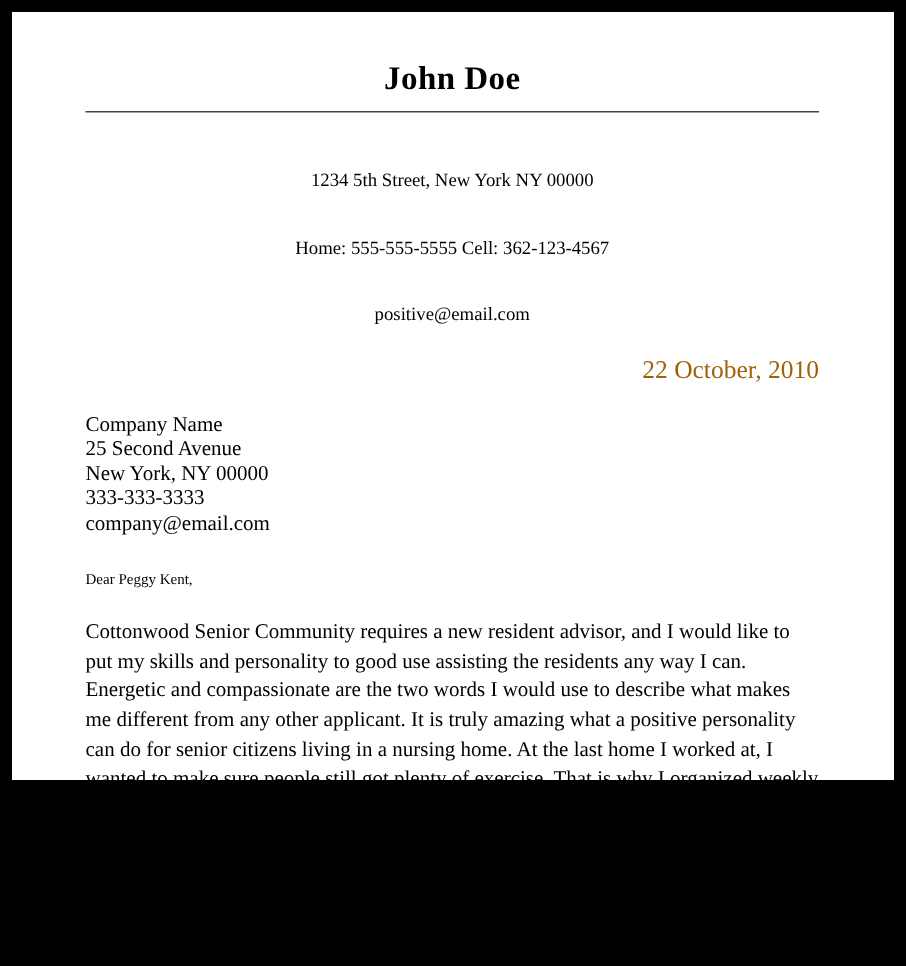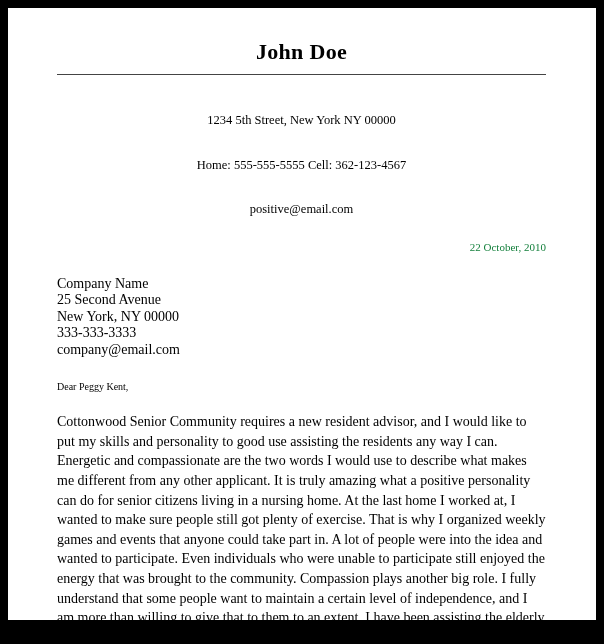--- a/index.html
+++ b/index.html
@@ -13,21 +13,21 @@
     background: #000000;
     font-family: "Liberation Serif", "DejaVu Serif", serif;
     overflow: hidden;
   }
 
   #letter-page {
     position: absolute;
     left: 8px;
     top: 8px;
     width: 588px;
-    height: 612px;
+    height: 512px;
     background: #ffffff;
     box-sizing: border-box;
   }
 
   .content {
     position: absolute;
     left: 49px;
     top: 0;
     width: 489px;
   }
@@ -59,23 +59,23 @@
     padding-top: 9px;
   }
   .contact-line {
     display: block;
     margin-top: 28px;
   }
 
   
   .date-line {
     text-align: right;
-    font-size: 11px;
+    font-size: 17px;
     line-height: 16px;
-    color: #15803d;
+    color: #a16207;
     padding-top: 21px;
   }
 
   
   .recipient-block {
     font-size: 14px;
     line-height: 16.5px;
     color: #000;
     padding-top: 21px;
   }

